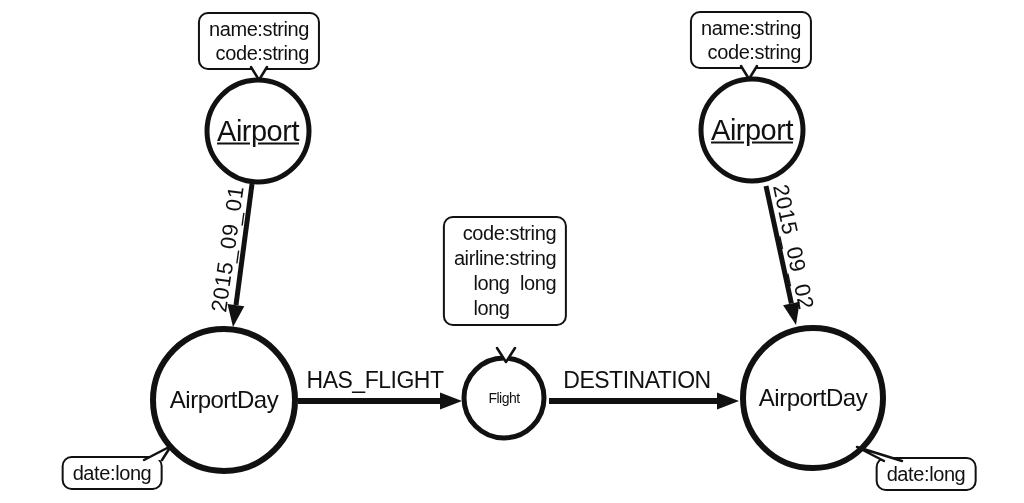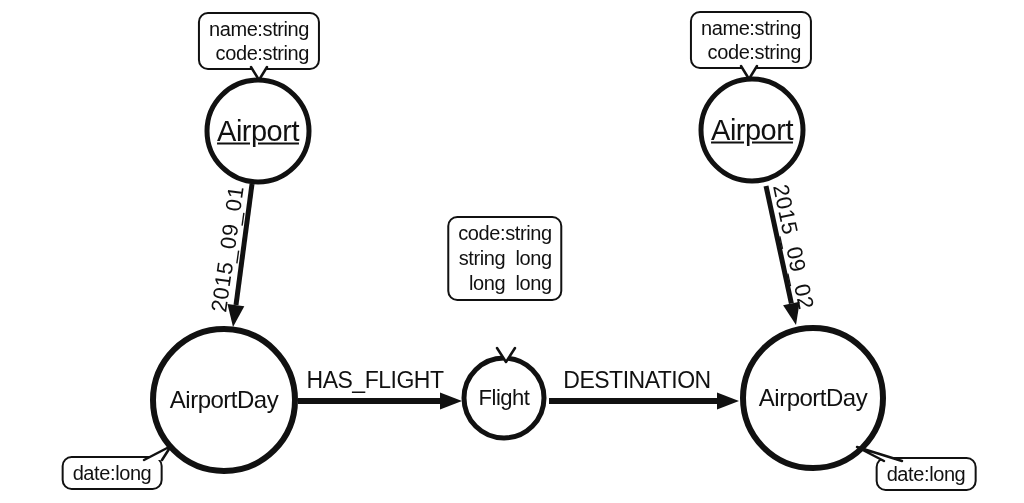--- a/index.html
+++ b/index.html
@@ -22,21 +22,21 @@
 
   .node-label {
     position: absolute;
     transform: translate(-50%, -50%);
     white-space: nowrap;
     z-index: 2;
     letter-spacing: -0.5px;
   }
   .lbl-airport   { font-size: 29px; text-decoration: underline; }
   .lbl-airportday{ font-size: 24px; }
-  .lbl-flight    { font-size: 22px; }
+  .lbl-flight    { font-size: 14px; }
 
   .edge-label {
     position: absolute;
     transform: translate(-50%, -100%);
     white-space: nowrap;
     font-size: 23px;
     letter-spacing: -0.5px;
     z-index: 2;
   }
   .edge-label-rot {
@@ -120,20 +120,21 @@
   <div class="callout" style="left:751px; top:11px;">
     <span class="pname">name:</span>
     <span class="ptype">string</span>
     <span class="pname">code:</span>
     <span class="ptype">string</span>
   </div>
 
   <div class="callout flight-box" style="left:505px; top:216px;">
     <span class="pname">code:</span>
     <span class="ptype">string</span>
+    <span class="pname">airline:</span>
     <span class="ptype">string</span>
     <span class="ptype">long</span>
     <span class="ptype">long</span>
     <span class="ptype">long</span>
   </div>
 
   <div class="callout" style="left:112px; top:456px;">
     <span class="pname">date:</span>
     <span class="ptype">long</span>
   </div>

